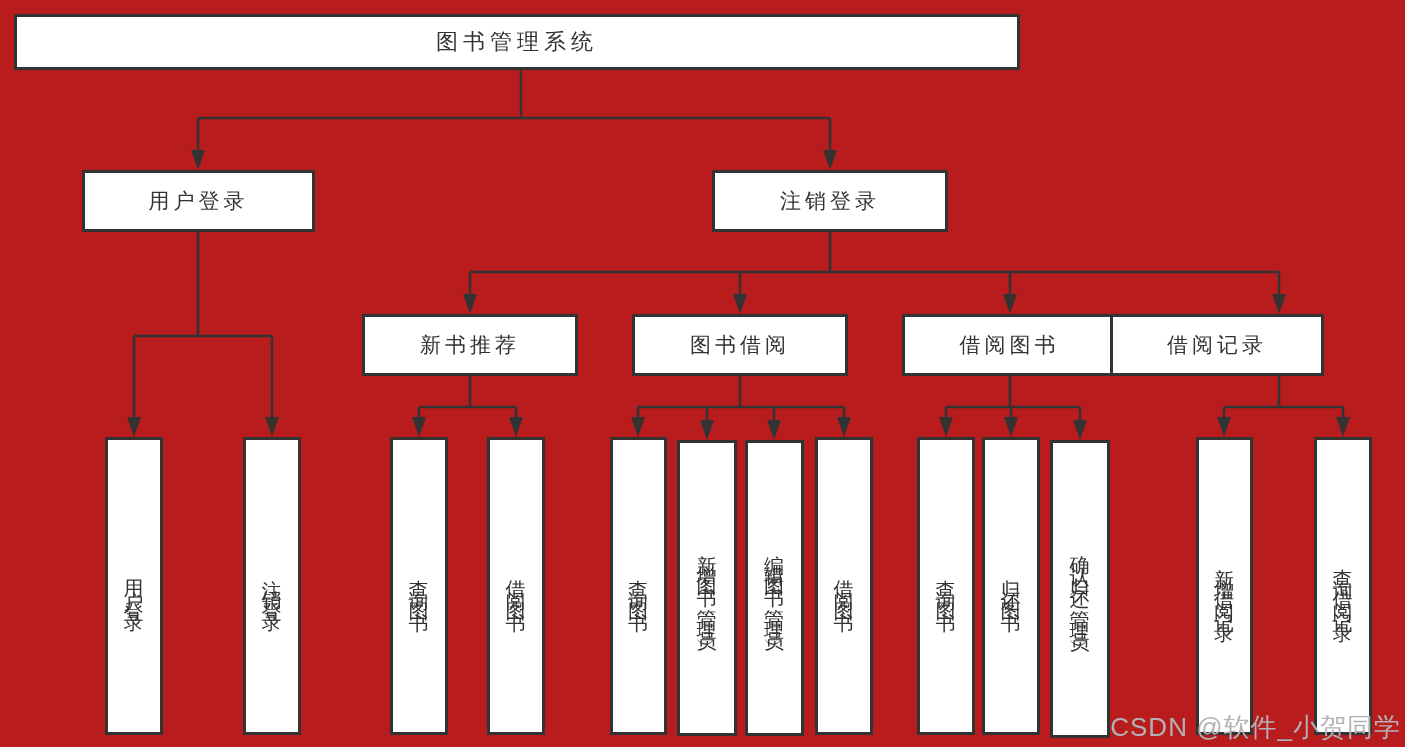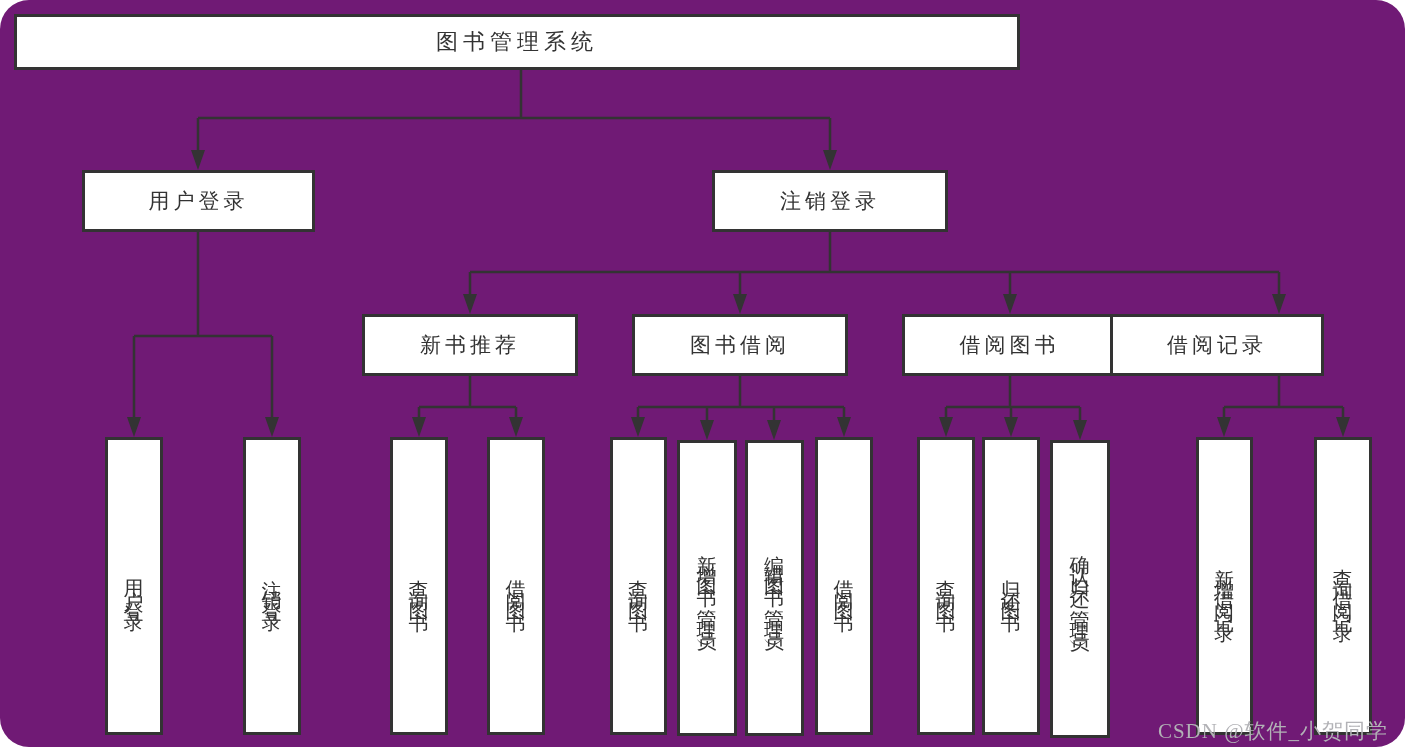--- a/index.html
+++ b/index.html
@@ -1,40 +1,40 @@
 <!DOCTYPE html>
 <html><head>
 <meta charset="utf-8">
 <style>
   html,body{margin:0;padding:0;background:#ffffff;}
   .stage{
-    position:relative;width:1405px;height:747px;background:#701a75;overflow:hidden;
-    font-family:Liberation Serif, serif;color:#333333;border-radius:29px;
+    position:relative;width:1405px;height:747px;background:#b91c1c;overflow:hidden;
+    font-family:Liberation Sans, sans-serif;color:#333333;
   }
   .wires{position:absolute;left:0;top:0;width:1405px;height:747px;pointer-events:none;}
   .hbox{
     position:absolute;background:#ffffff;border:3px solid #333333;
     display:flex;align-items:center;justify-content:center;
     box-sizing:border-box;z-index:2;
   }
   .hbox span{font-size:21px;letter-spacing:4px;color:#333333;white-space:nowrap;}
   .hbox.root span{font-size:22px;letter-spacing:5px;}
   .vbox{
     position:absolute;background:#ffffff;border:3px solid #333333;
     display:flex;align-items:center;justify-content:center;
     box-sizing:border-box;z-index:2;
   }
   .vbox span{
     writing-mode:vertical-lr;text-orientation:mixed;
     font-size:20px;letter-spacing:11px;line-height:1;
     color:#333333;white-space:nowrap;
   }
   .watermark{
-    position:absolute;right:17px;bottom:2px;z-index:5;
-    font-size:21px;letter-spacing:1px;color:#b2b2b6;white-space:nowrap;
+    position:absolute;right:4px;bottom:2px;z-index:5;
+    font-size:26px;letter-spacing:1px;color:#b2b2b6;white-space:nowrap;
   }
 </style>
 </head>
 <body>
 
 <div class="stage">
 
   <svg class="wires" viewBox="0 0 1405 747" aria-hidden="true">
     <defs>
       <path id="ah" d="M -7,-20 L 7,-20 L 0,0 Z" fill="#333333"></path>

